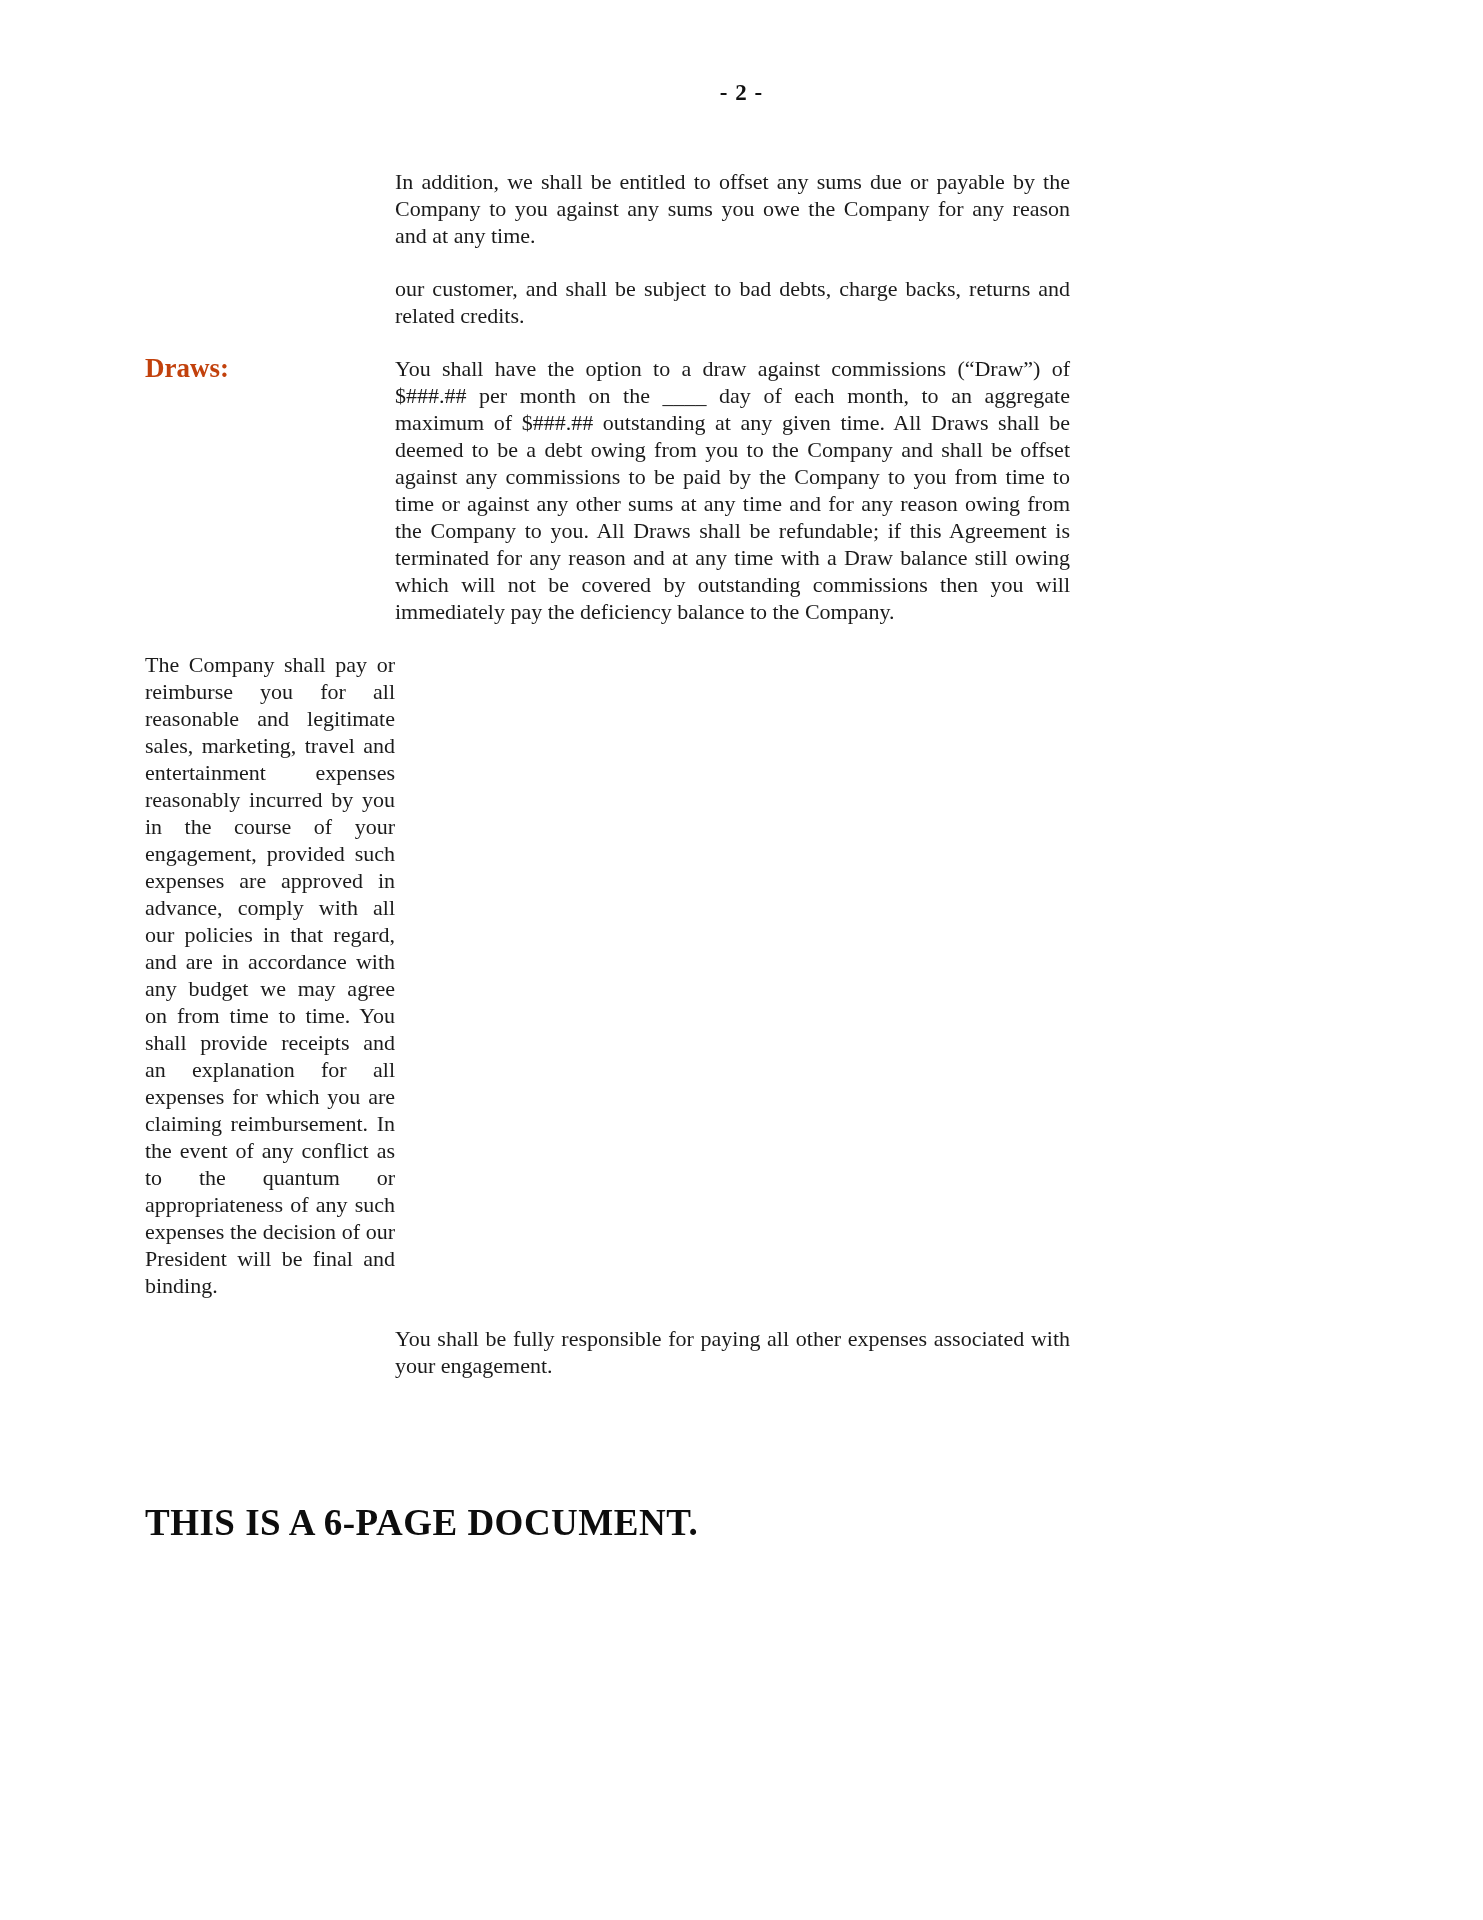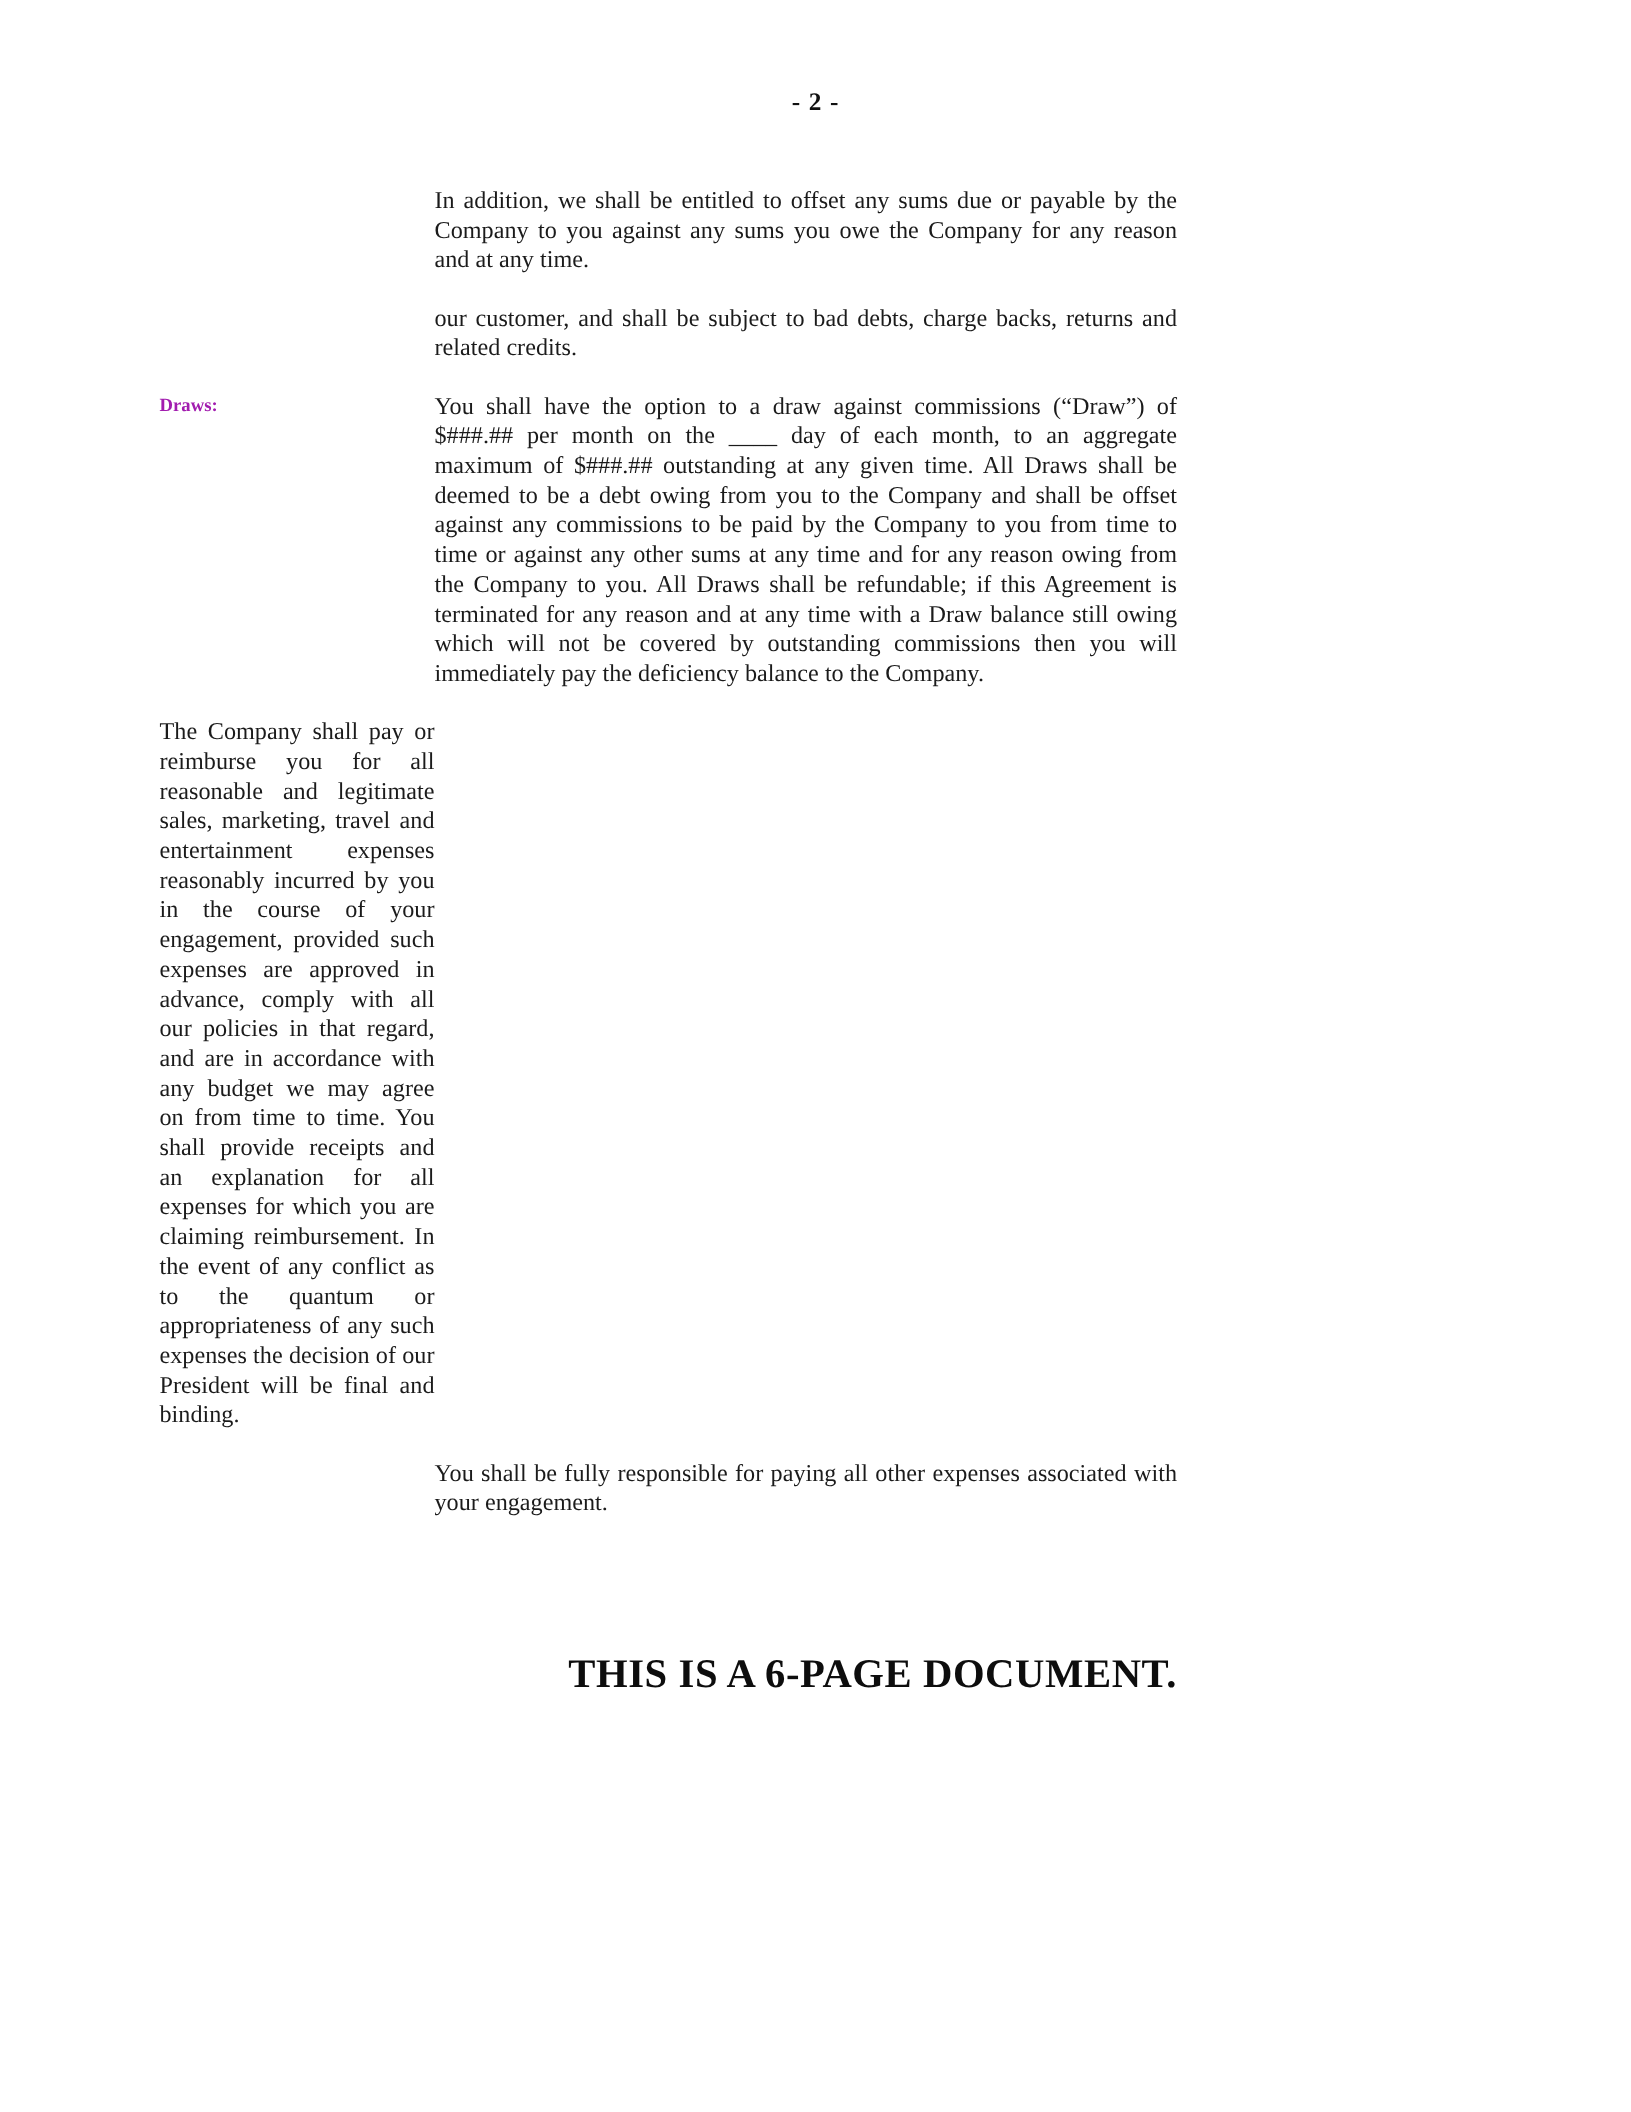--- a/index.html
+++ b/index.html
@@ -34,38 +34,38 @@
     left: 145px;
     width: 925px;
   }
   .section {
     display: grid;
     grid-template-columns: 250px 675px;
     margin-bottom: 26px;
   }
   .section-label {
     font-weight: bold;
-    font-size: 17px;
+    font-size: 27px;
     line-height: 27px;
-    color: #a21caf;
+    color: #c2410c;
     padding-right: 20px;
   }
   .section-text {
     font-size: 22px;
     line-height: 27px;
     text-align: justify;
     color: #1b1b1b;
   }
   .notice {
     margin-top: 122px;
     font-size: 37px;
     font-weight: bold;
     color: #0d0d0d;
     letter-spacing: 0.5px;
-    text-align: right;
+    text-align: left;
   }
 </style>
 </head>
 <body>
 
 <div class="page">
 
   <div class="page-number">- 2 -</div>
 
   <div class="content">

